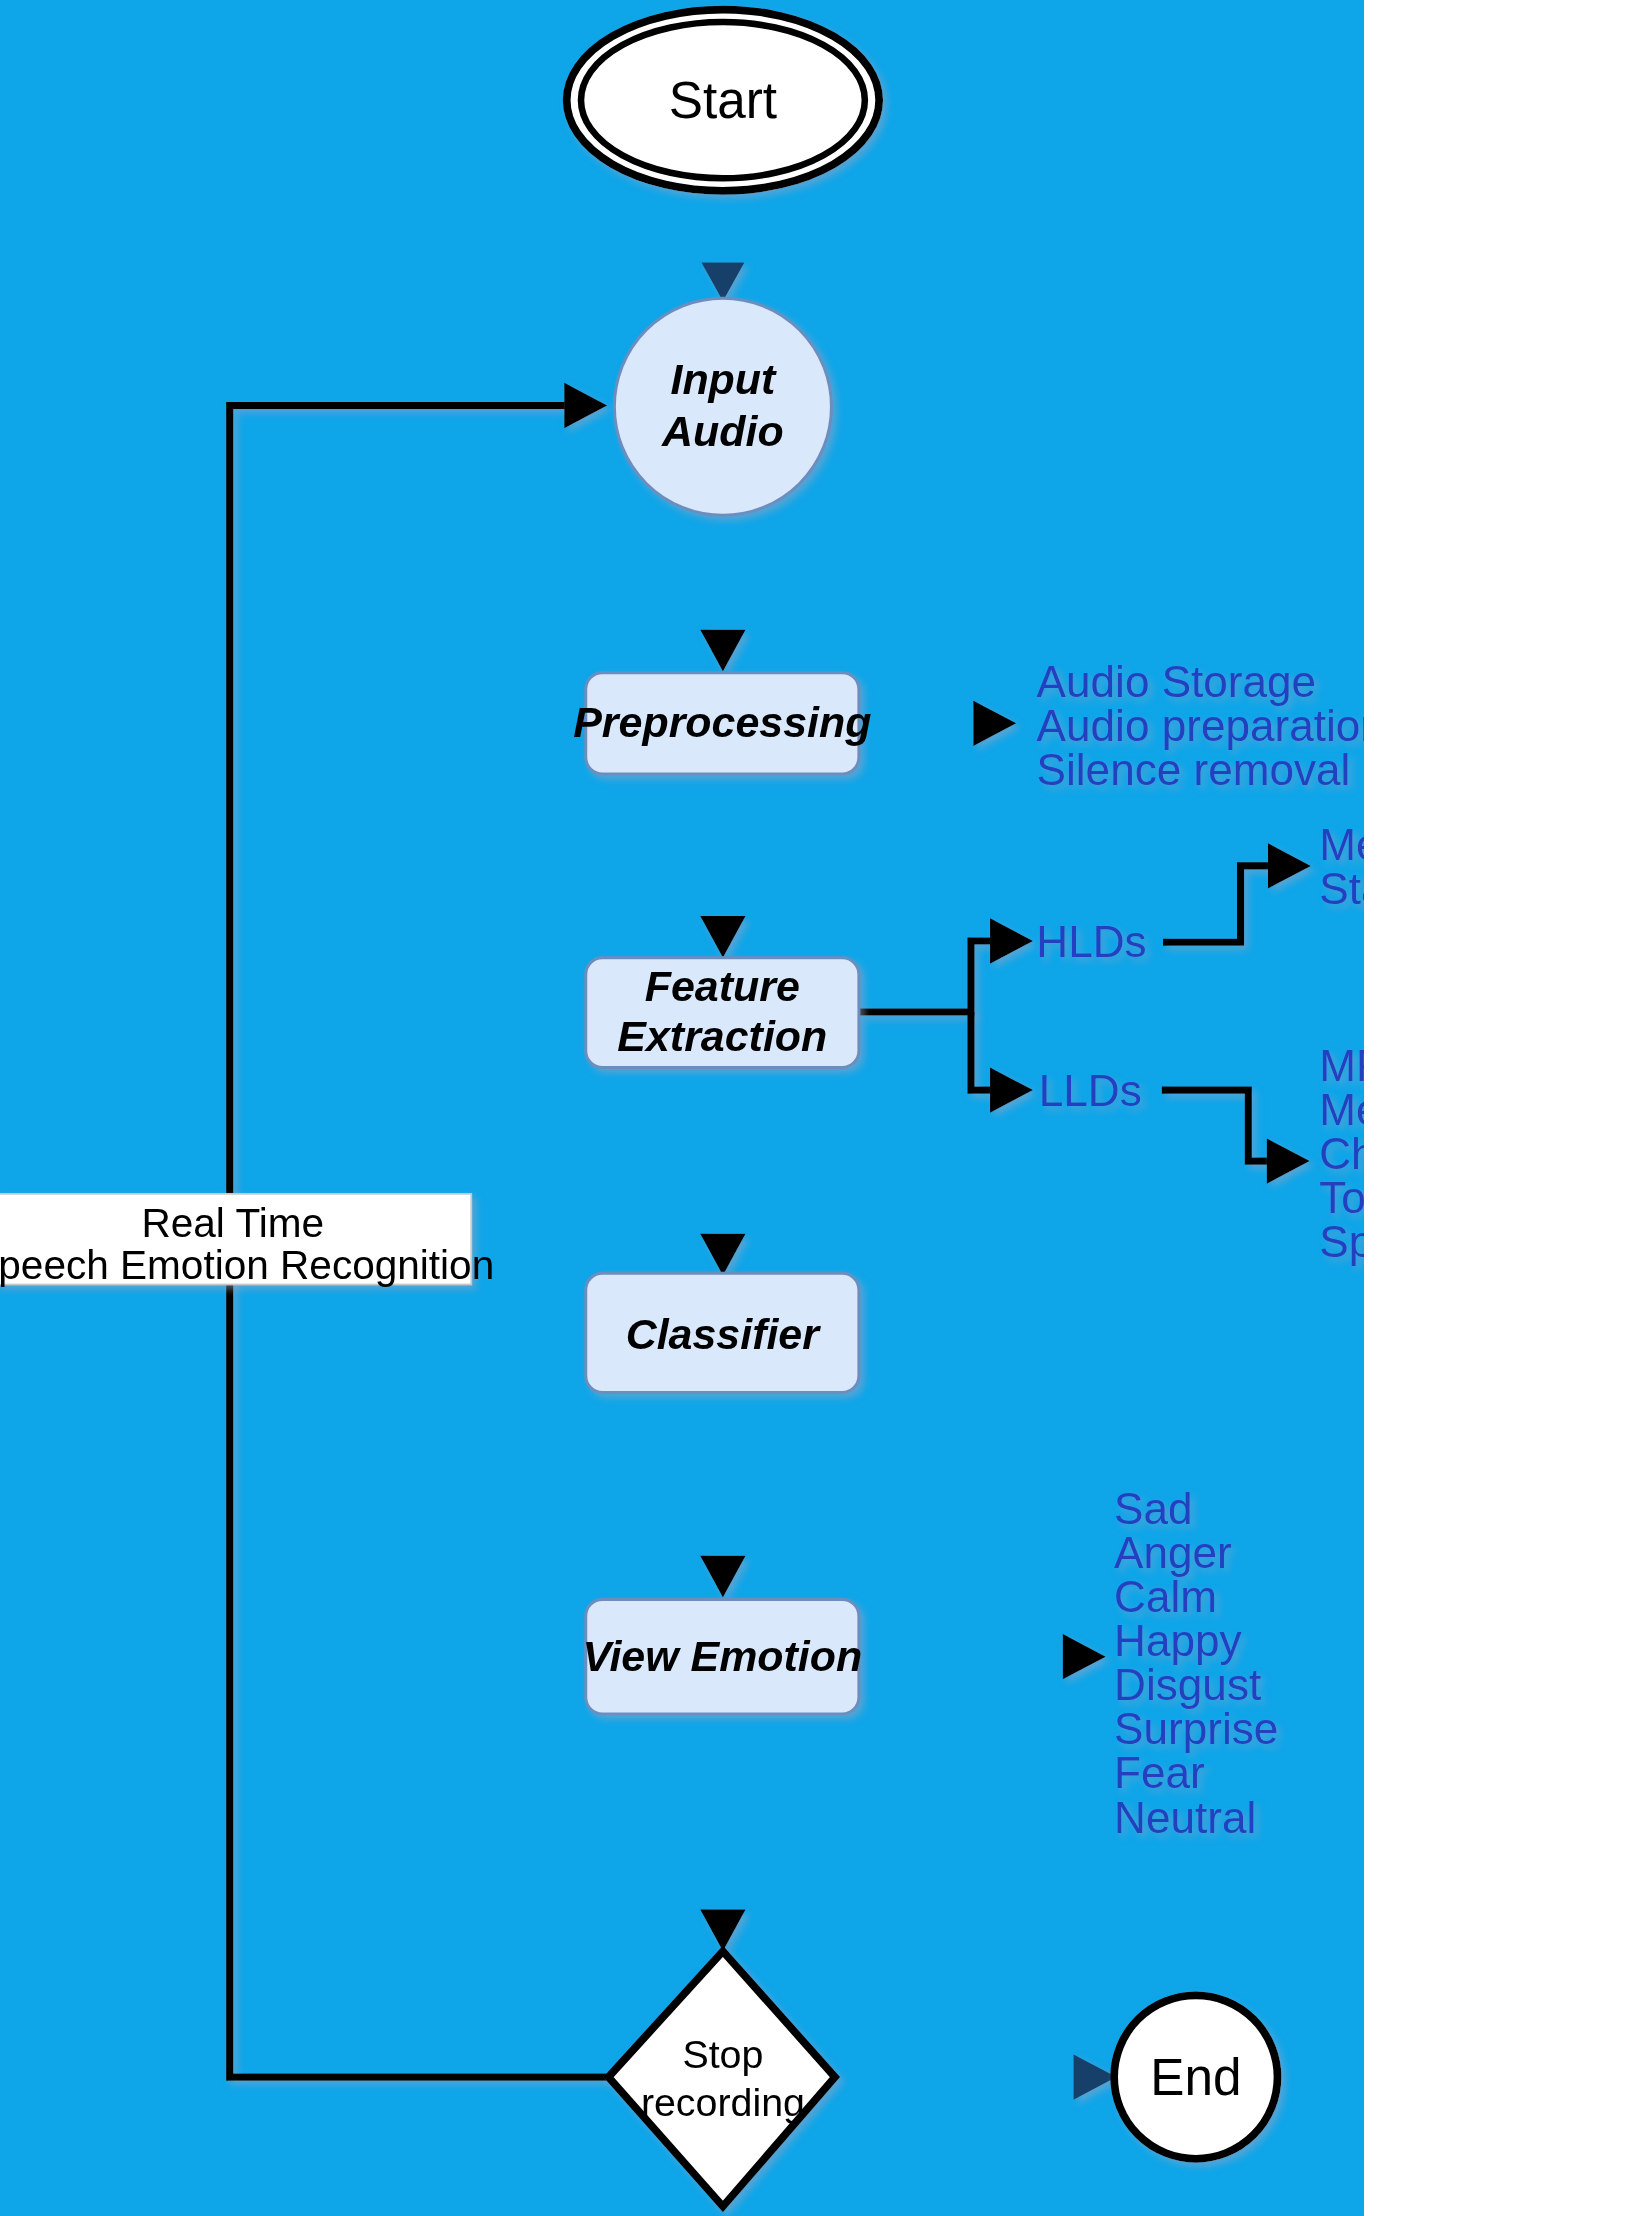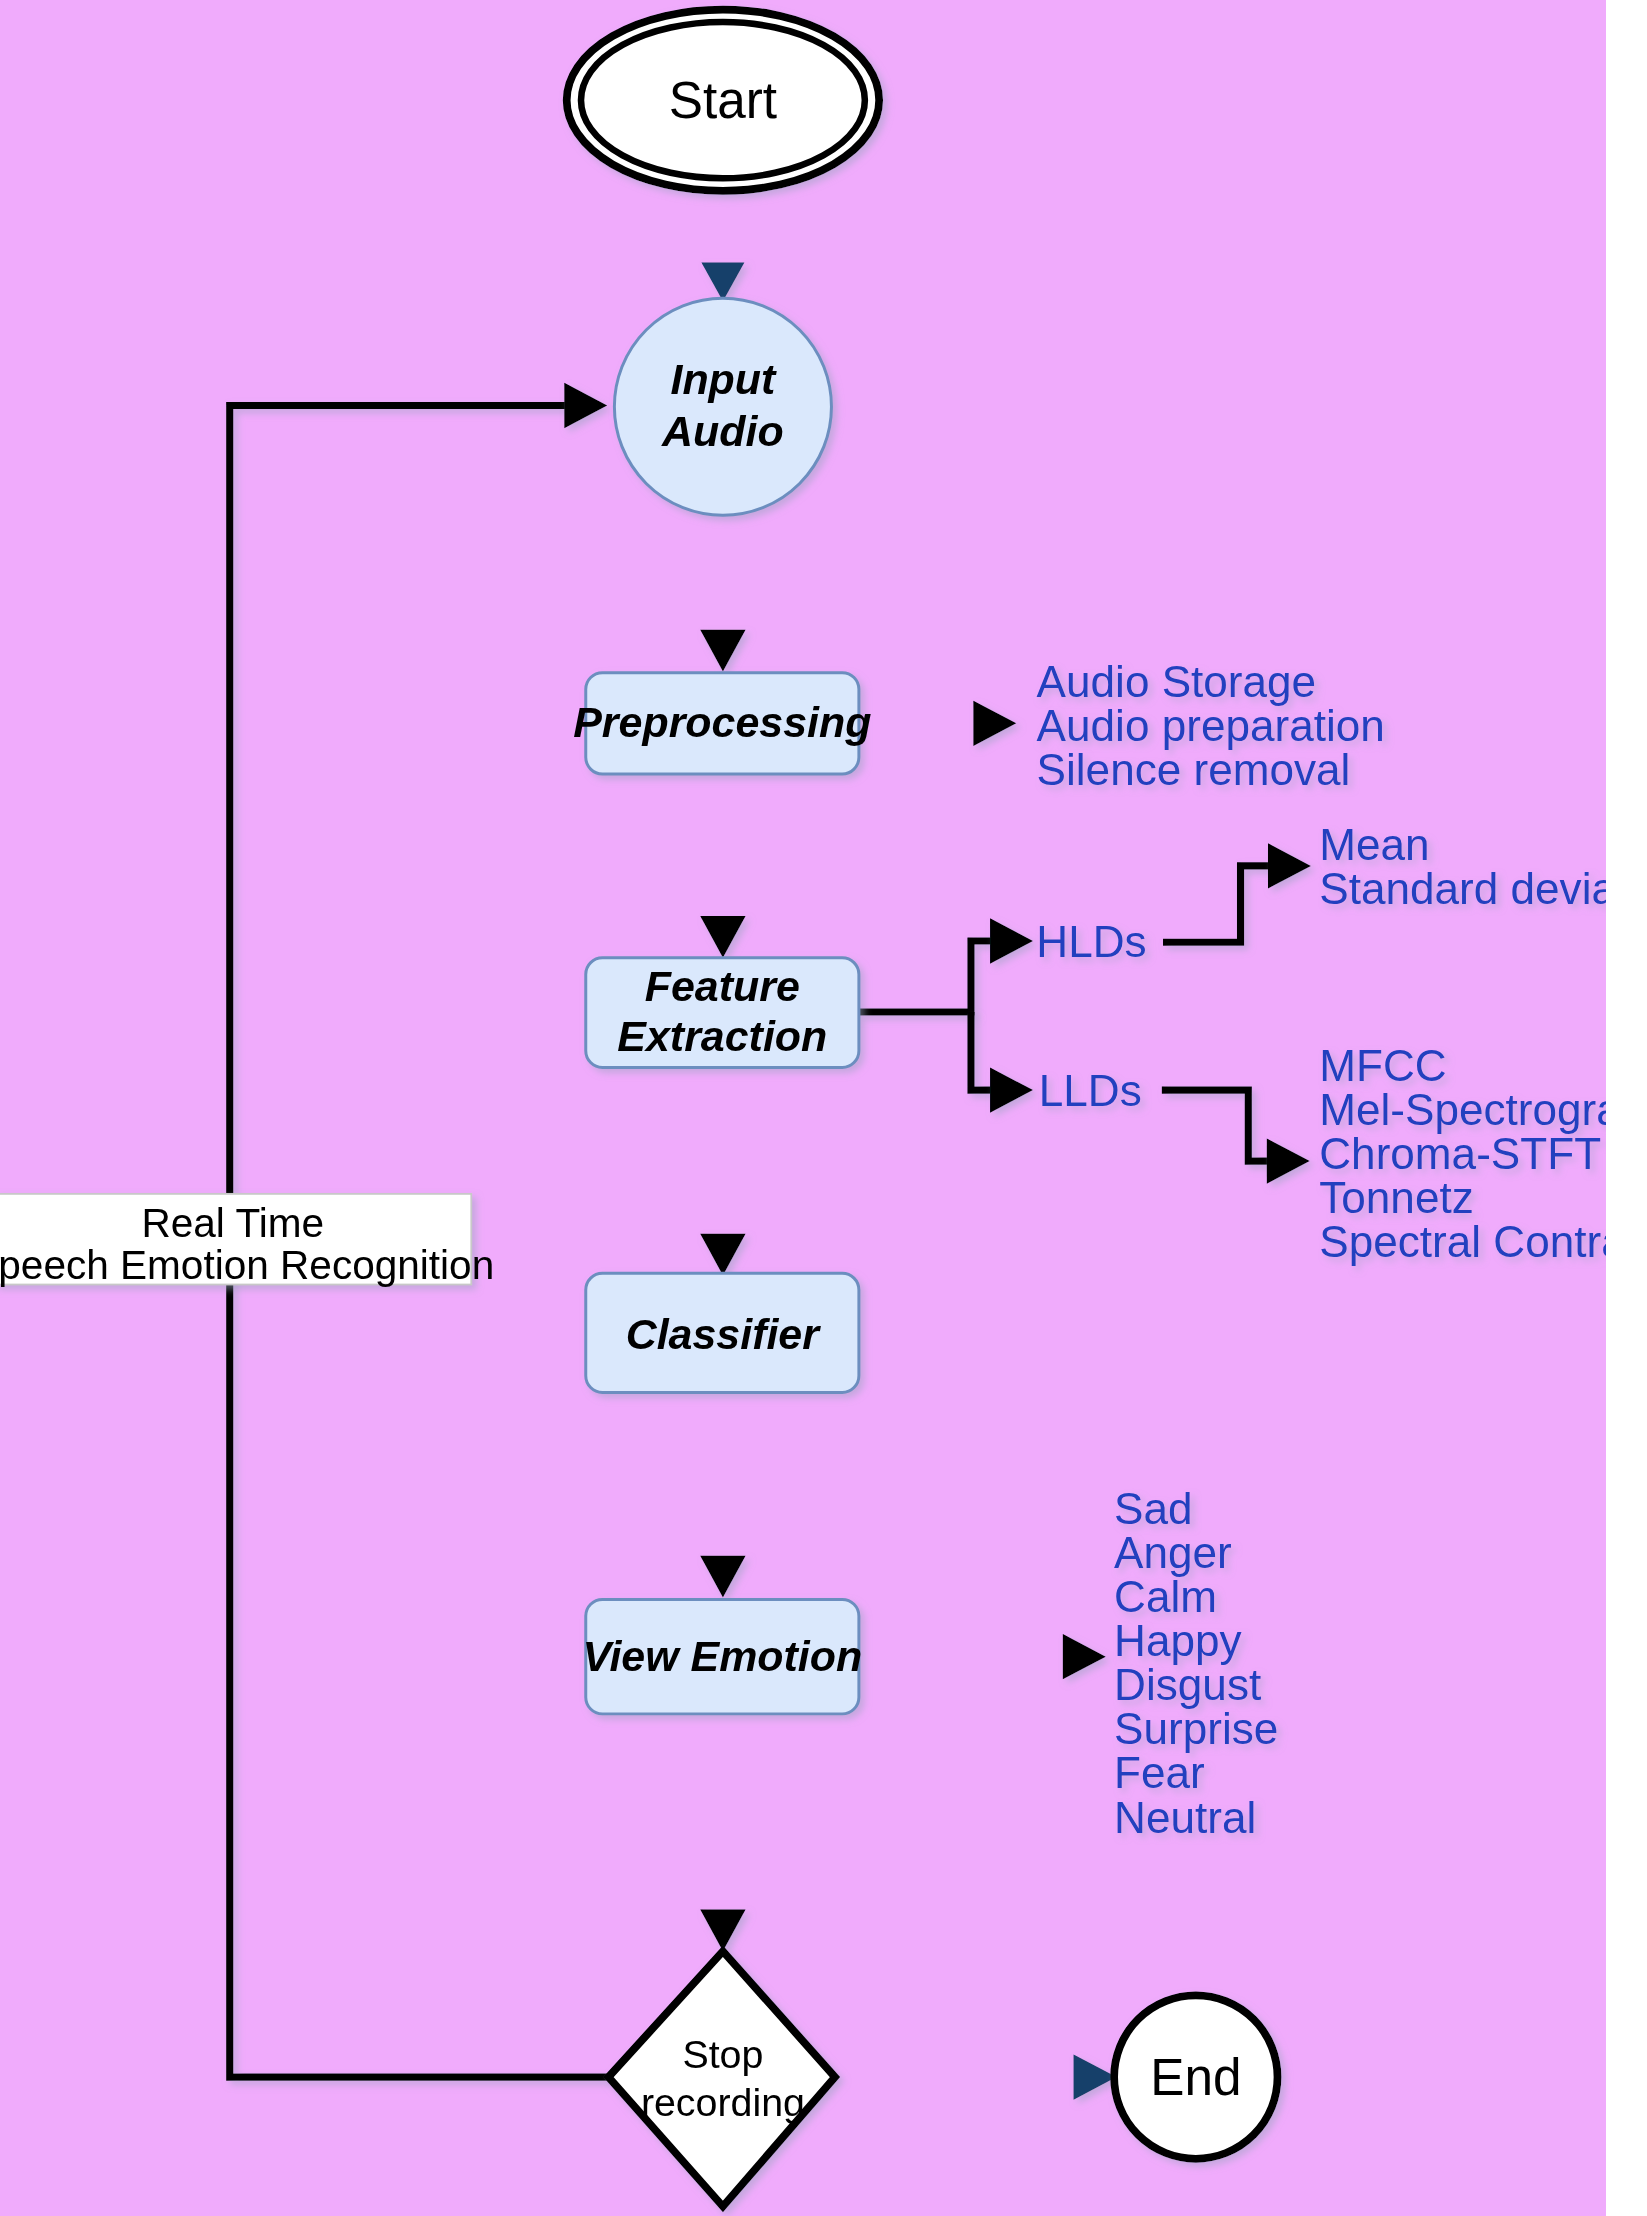--- a/index.html
+++ b/index.html
@@ -5,23 +5,23 @@
   html, body {
     margin: 0;
     padding: 0;
     background: #ffffff;
   }
   body {
     font-family: "Liberation Sans", sans-serif;
   }
   #stage {
     position: relative;
-    width: 1606px;
+    width: 1364px;
     height: 2216px;
-    background: #f0abfc;
+    background: #0ea5e9;
     overflow: hidden;
   }
   svg.board {
     position: absolute;
     top: 0; left: 0;
     width: 1648px;
     height: 2216px;
     display: block;
   }
   .node-fill { fill: #dae8fc; }

